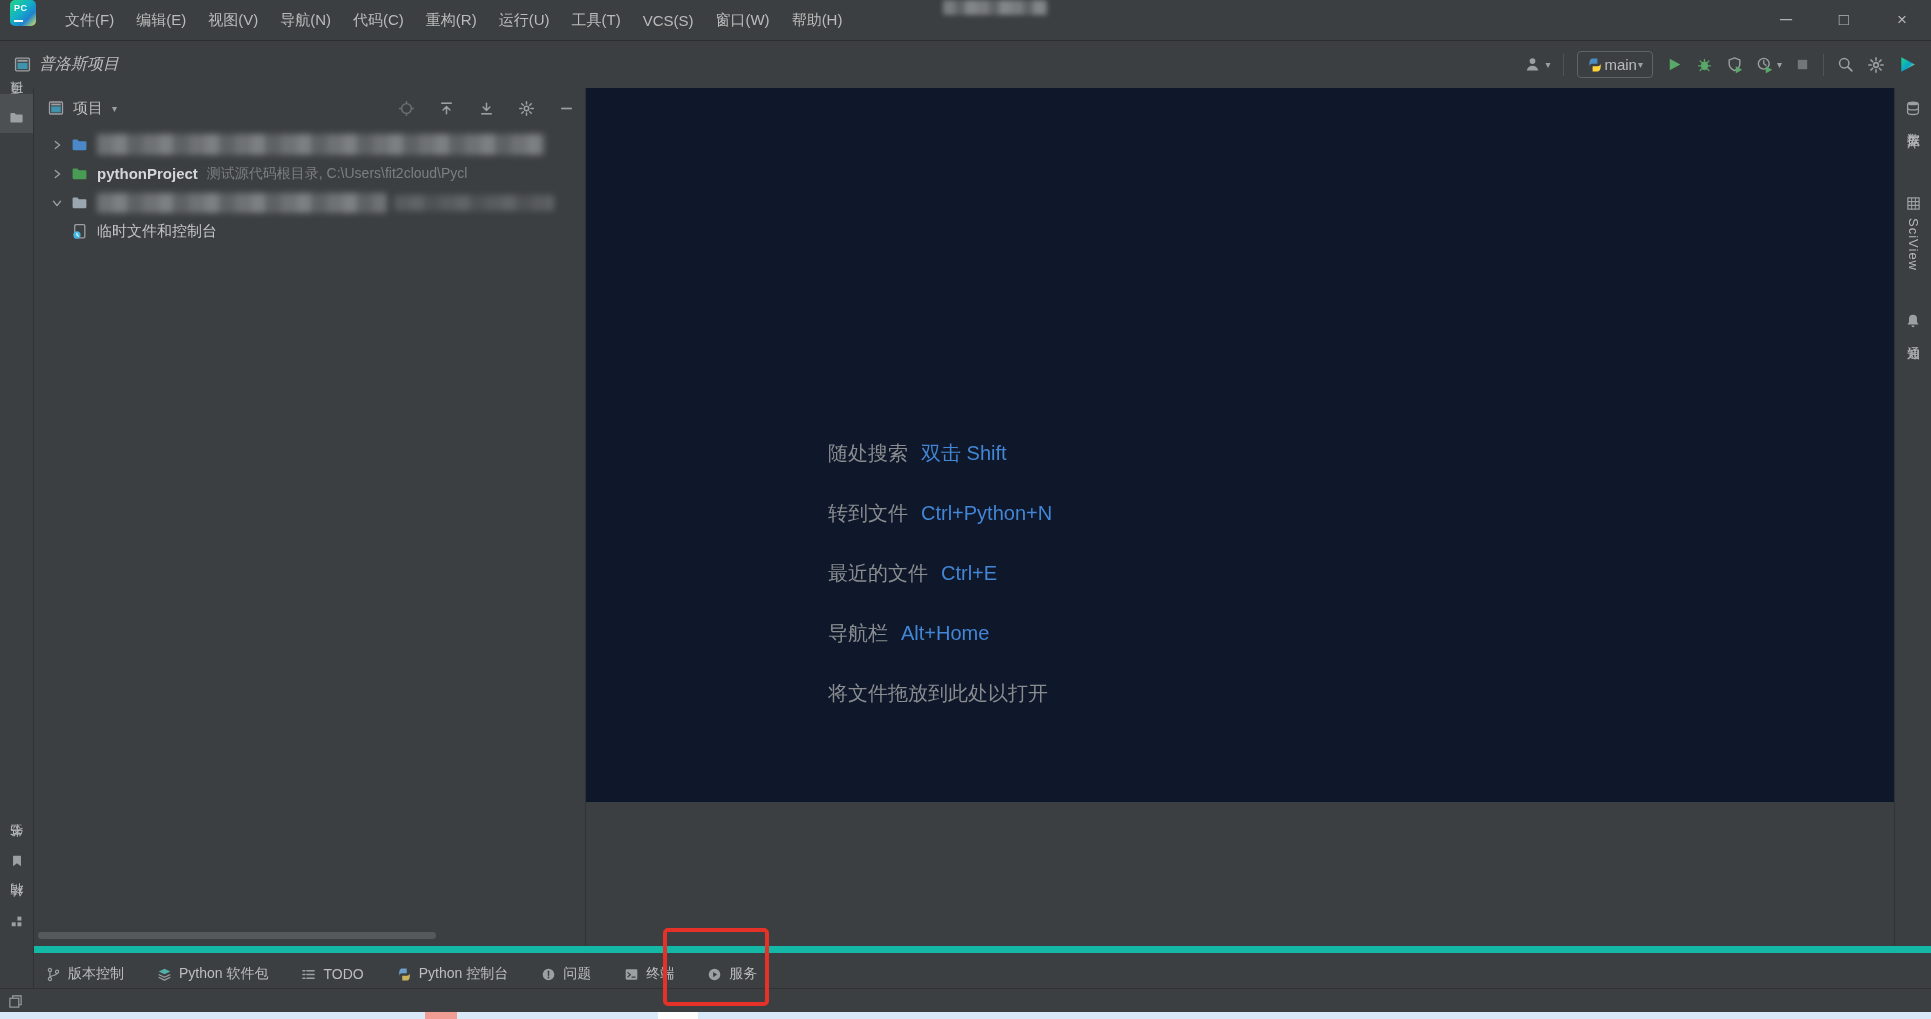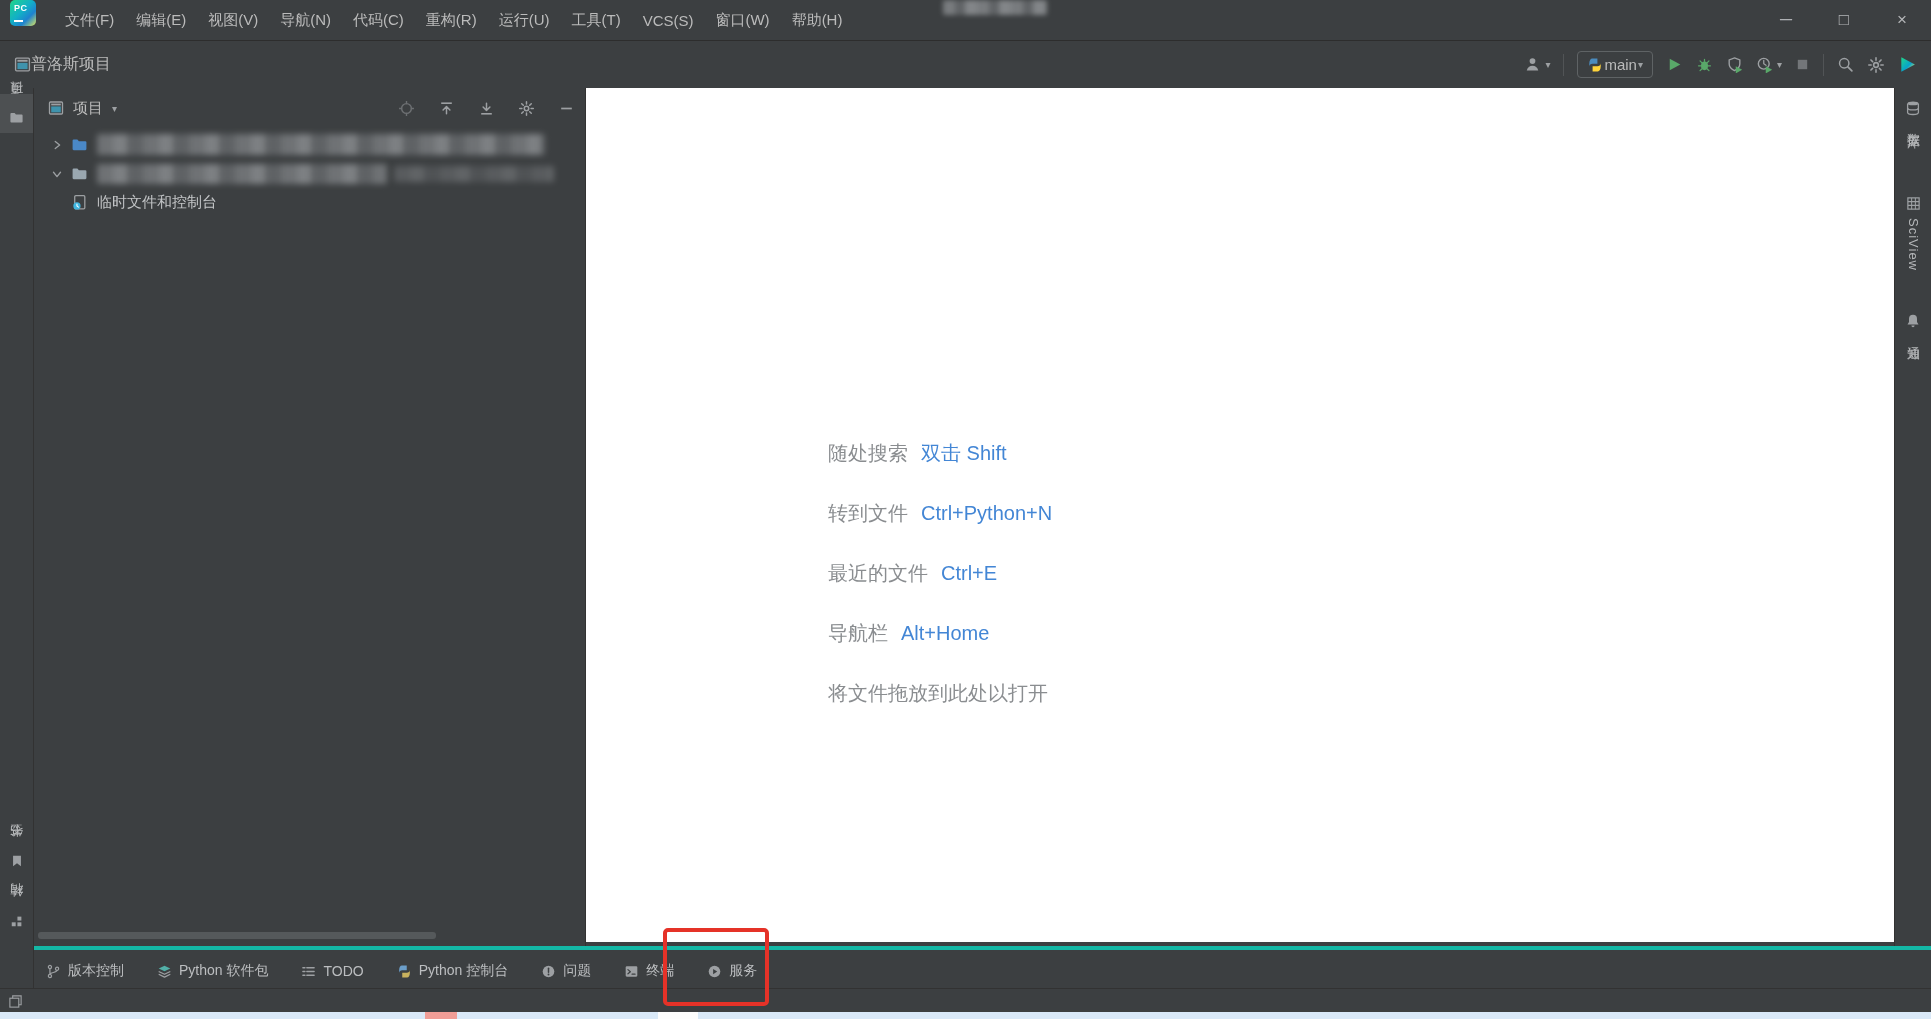--- a/index.html
+++ b/index.html
@@ -18,21 +18,21 @@
   .menu-item{padding:0 11px;height:40px;display:flex;align-items:center;font-size:15px;color:#bbbbbb;cursor:default;}
   .title-redact{width:104px;height:15px;margin-left:90px;border-radius:2px;opacity:.75;filter:blur(2.5px);
            background:repeating-linear-gradient(90deg,#8d9093 0 12px,#6d7073 12px 22px,#9a9da0 22px 34px);}
   .win-controls{position:absolute;right:0;top:0;height:40px;display:flex;}
   .win-btn{width:58px;height:40px;display:flex;align-items:center;justify-content:center;
            color:#b4b6b8;font-size:17px;}
 
   
   .toolbar{position:absolute;left:0;top:41px;width:100%;height:47px;display:flex;align-items:center;
            background:#3c3f41;border-bottom:1px solid #323232;}
-  .proj-crumb{display:flex;align-items:center;margin-left:14px;font-size:16px;color:#bbbbbb;}
+  .proj-crumb{display:flex;align-items:center;gap:8px;margin-left:14px;font-size:16px;color:#bbbbbb;font-style:italic;}
   .tb-right{position:absolute;right:14px;top:0;height:47px;display:flex;align-items:center;gap:13px;}
   .tb-sep{width:1px;height:22px;background:#515456;}
   .run-config{display:flex;align-items:center;gap:1px;border:1px solid #5f6365;border-radius:4px;
               padding:4px 9px;font-size:15px;color:#bbbbbb;}
   .chev{font-size:10px;color:#9da0a3;}
 
   
   .left-stripe{position:absolute;left:0;top:88px;width:33px;height:900px;background:#3c3f41;
                border-right:1px solid #323232;}
   .stripe-btn{display:flex;flex-direction:column;align-items:center;gap:6px;padding:8px 0;width:33px;}
@@ -52,34 +52,34 @@
   .tw{width:22px;display:flex;justify-content:center;flex:none;}
   .row-name{margin-left:7px;color:#c3c5c7;}
   .row-name.bold{font-weight:bold;color:#d4d6d8;}
   .row-meta{margin-left:9px;color:#7c7f82;font-size:14px;}
   .redact{display:inline-block;height:17px;margin-left:7px;border-radius:2px;opacity:.8;filter:blur(3px);
           background:repeating-linear-gradient(90deg,#7c7f82 0 16px,#8e9194 16px 30px,#686b6e 30px 46px);}
   .redact.dim{opacity:.45;}
   .h-scroll{position:absolute;left:4px;bottom:7px;width:398px;height:7px;border-radius:3px;background:#55595b;}
 
   
-  .editor{position:absolute;left:586px;top:88px;width:1309px;height:854px;background:#ffffff;}
+  .editor{position:absolute;left:586px;top:88px;width:1309px;height:714px;background:#0f172a;}
   .hints{position:absolute;left:242px;top:352px;display:flex;flex-direction:column;gap:33px;font-size:20px;}
   .hint-row{display:flex;align-items:center;gap:13px;}
   .hint-label{color:#8a8d90;}
   .hint-key{color:#4386d5;}
 
   
   .right-stripe{position:absolute;right:0;top:88px;width:36px;height:858px;background:#3c3f41;
                 border-left:1px solid #323232;display:flex;flex-direction:column;align-items:center;}
   .rs-btn{display:flex;flex-direction:column;align-items:center;gap:7px;}
 
   
   .toolwindow-bar{position:absolute;left:34px;right:0;top:946px;height:42px;background:#3c3f41;
-                  border-top:4px solid #14b8a6;display:flex;align-items:center;gap:33px;padding-left:12px;}
+                  border-top:7px solid #14b8a6;display:flex;align-items:center;gap:33px;padding-left:12px;}
   .twb-item{display:flex;align-items:center;gap:7px;font-size:14px;color:#bcbec0;}
   .statusbar{position:absolute;left:0;right:0;top:988px;height:24px;background:#3c3f41;
              border-top:1px solid #323232;display:flex;align-items:center;padding-left:8px;}
   .taskbar-sliver{position:absolute;left:0;right:0;top:1012px;height:7px;background:#d9e9f8;}
   .ts-frag-red{position:absolute;left:425px;top:0;width:32px;height:7px;background:#f09d96;}
   .ts-frag-white{position:absolute;left:658px;top:0;width:40px;height:7px;background:#fdfdfd;}
 
   .red-annotation{position:absolute;left:663px;top:928px;width:98px;height:70px;border:4px solid #e53228;
                   border-radius:5px;z-index:50;pointer-events:none;}
 </style>
@@ -288,20 +288,34 @@
         <span class="tw ico">
           <svg width="17" height="17" viewBox="0 0 16 16">
               <path d="M1.5 4.2a1 1 0 011-1H6l1.4 1.7h6.1a1 1 0 011 1v6.4a1 1 0 01-1 1h-11a1 1 0 01-1-1z" fill="#4a88c7"></path>
             </svg>
         </span>
         <span class="redact" style="width:448px;height:21px"></span>
       </div>
       <div class="tree-row">
         <span class="tw ico">
           <svg width="14" height="14" viewBox="0 0 16 16">
+              <path d="M6 4l5 4-5 4" fill="none" stroke="#9da0a3" stroke-width="1.5" stroke-linecap="round" stroke-linejoin="round"></path>
+            </svg>
+        </span>
+        <span class="tw ico">
+          <svg width="17" height="17" viewBox="0 0 16 16">
+              <path d="M1.5 4.2a1 1 0 011-1H6l1.4 1.7h6.1a1 1 0 011 1v6.4a1 1 0 01-1 1h-11a1 1 0 01-1-1z" fill="#499c54"></path>
+            </svg>
+        </span>
+        <span class="row-name bold">pythonProject</span>
+        <span class="row-meta">测试源代码根目录, C:\Users\fit2cloud\Pycl</span>
+      </div>
+      <div class="tree-row">
+        <span class="tw ico">
+          <svg width="14" height="14" viewBox="0 0 16 16">
               <path d="M4 6l4 5 4-5" fill="none" stroke="#9da0a3" stroke-width="1.5" stroke-linecap="round" stroke-linejoin="round"></path>
             </svg>
         </span>
         <span class="tw ico">
           <svg width="17" height="17" viewBox="0 0 16 16">
               <path d="M1.5 4.2a1 1 0 011-1H6l1.4 1.7h6.1a1 1 0 011 1v6.4a1 1 0 01-1 1h-11a1 1 0 01-1-1z" fill="#9aa7b0"></path>
             </svg>
         </span>
         <span class="redact" style="width:290px;height:20px"></span>
         <span class="redact dim" style="width:160px;height:16px"></span>

